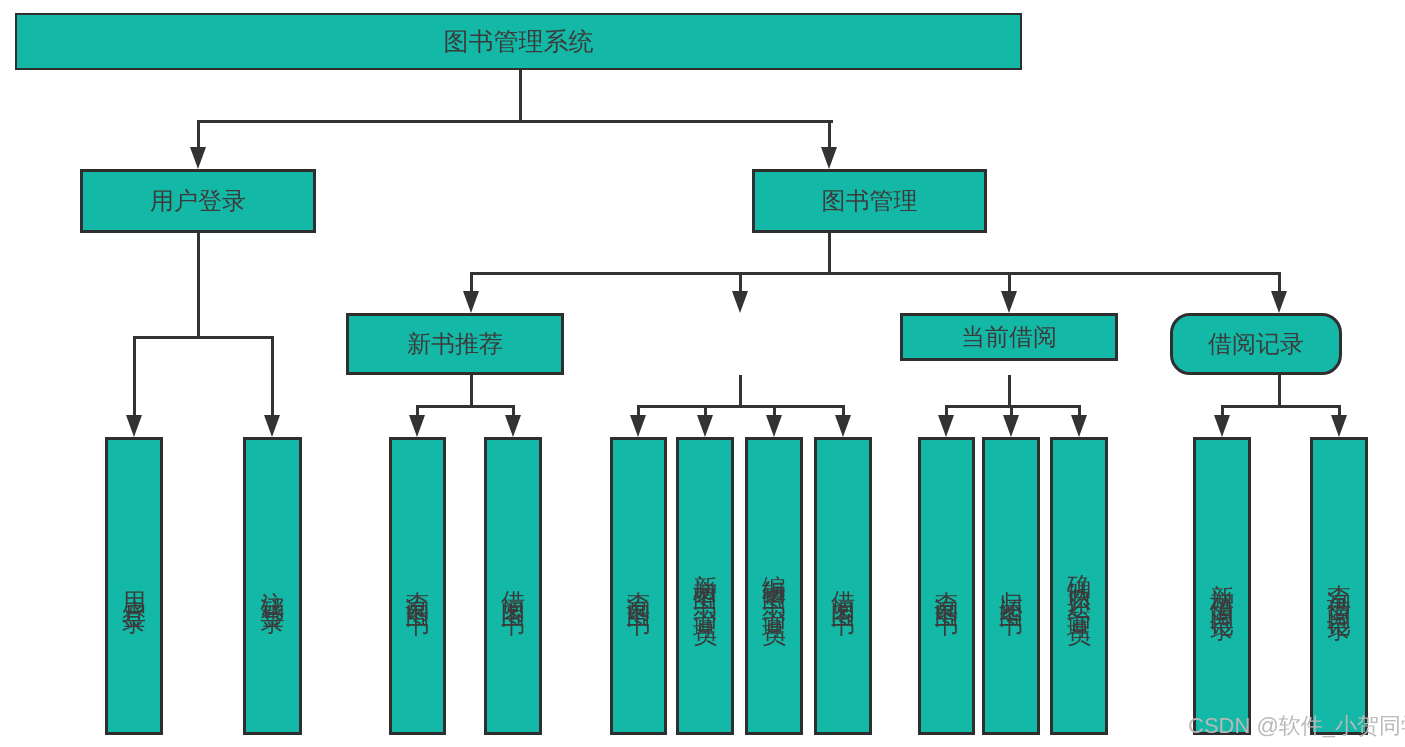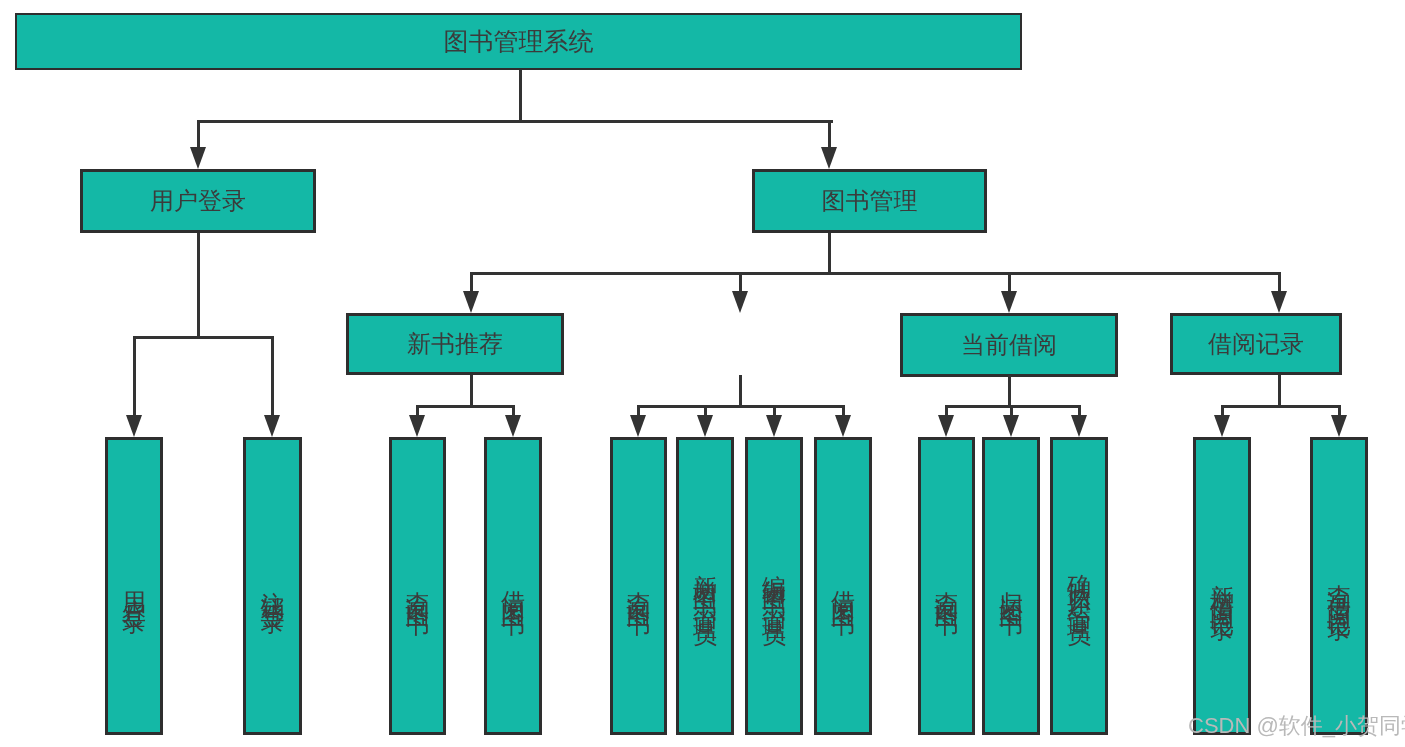--- a/index.html
+++ b/index.html
@@ -86,24 +86,24 @@
   <div class="line" style="left:739px; top:272px; width:3px; height:20px;"></div>
   <div class="arrow" style="left:732px; top:291px;"></div>
   <div class="line" style="left:1008px; top:272px; width:3px; height:20px;"></div>
   <div class="arrow" style="left:1001px; top:291px;"></div>
   <div class="line" style="left:1278px; top:272px; width:3px; height:20px;"></div>
   <div class="arrow" style="left:1271px; top:291px;"></div>
 
   <div class="box" style="left:346px; top:313px; width:218px; height:62px;">
     <span class="h-label">新书推荐</span>
   </div>
-  <div class="box" style="left:900px; top:313px; width:218px; height:64px;">
+  <div class="box" style="left:900px; top:313px; width:218px; height:48px;">
     <span class="h-label">当前借阅</span>
   </div>
-  <div class="box" style="left:1170px; top:313px; width:172px; height:62px;">
+  <div class="box" style="left:1170px; top:313px; width:172px; height:62px;border-radius:20px;">
     <span class="h-label">借阅记录</span>
   </div>
 
   <div class="line" style="left:470px; top:375px; width:3px; height:33px;"></div>
   <div class="line" style="left:416px; top:405px; width:99px; height:3px;"></div>
   <div class="line" style="left:416px; top:405px; width:3px; height:13px;"></div>
   <div class="arrow" style="left:409px; top:415px;"></div>
   <div class="line" style="left:512px; top:405px; width:3px; height:13px;"></div>
   <div class="arrow" style="left:505px; top:415px;"></div>
 

